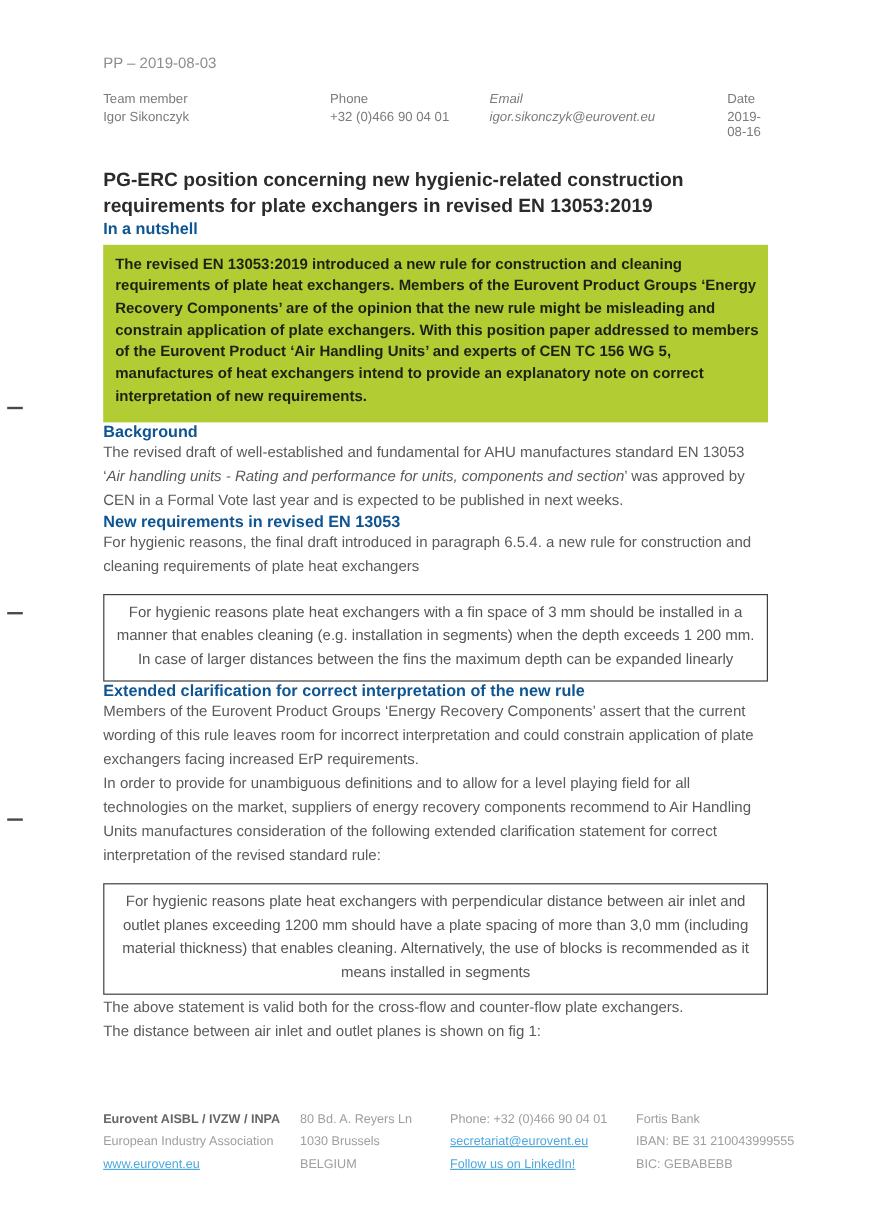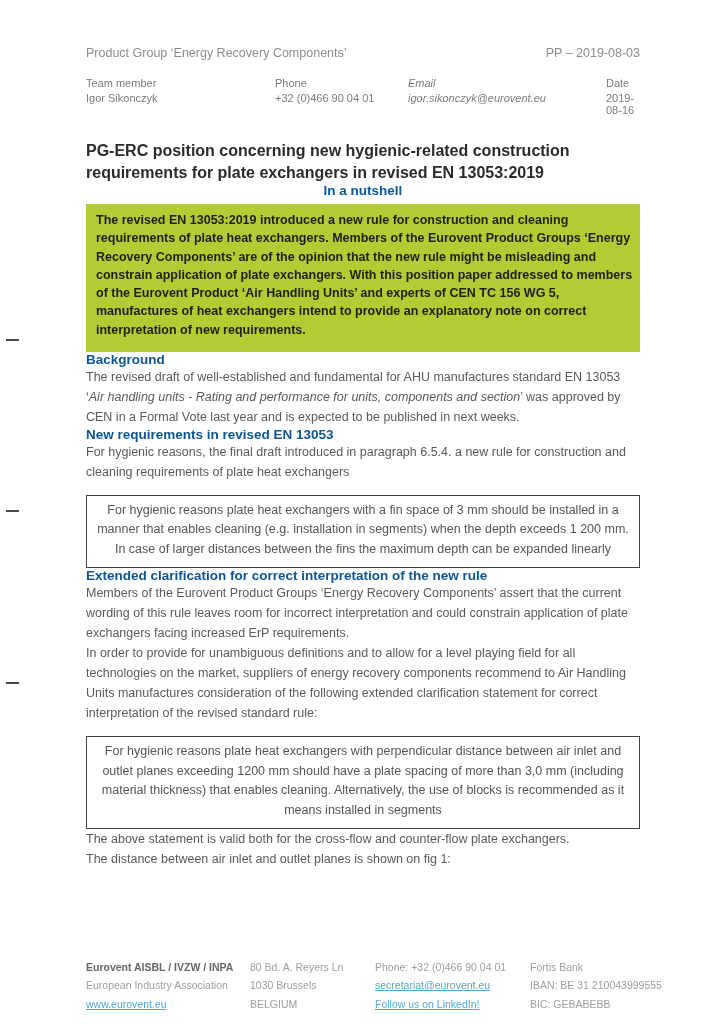--- a/index.html
+++ b/index.html
@@ -23,37 +23,37 @@
   .contact-row { display:flex; margin-top:17px; font-size:11px; color:#7b7b7b; }
   .contact-col .label { margin-bottom:3px; }
   .contact-col.c1 { width:151px; }
   .contact-col.c2 { width:133px;margin-left:38px; }
   .contact-col.c3 { width:198px;font-style:italic; }
   .contact-col.c4 { flex:1; }
 
   .doc-title { margin-top:24px; font-size:16px; font-weight:bold; color:#2b2b2b; line-height:1.35; }
 
   h2.section-heading { margin:0; font-size:13.5px; font-weight:bold; color:#0E5591; }
-  .mt-nutshell { margin-top:13px;text-align:center; }
+  .mt-nutshell { margin-top:13px; }
   .mt-section  { margin-top:20px; }
 
   .highlight-block { margin-top:6px; background:#B2CC34; padding:7px 6px 13px 10px;
     font-size:12.5px; font-weight:bold; color:#1e2013; line-height:1.46; }
 
   p.body { margin:0; font-size:12.5px; color:#5a5a5a; line-height:1.6; }
   .mt-body { margin-top:5px; }
   .mt-para { margin-top:20px; }
 
   .quote-box { margin-top:13px; border:1px solid #404040; padding:5px 10px 8px 10px;
     font-size:12.5px; color:#555555; line-height:1.56;text-align:center; }
 
   .em { font-style:italic;text-align:center; }
 
   
-  .footer { position:absolute; left:86px; right:44px; top:958px; display:flex;
+  .footer { position:absolute; left:86px; right:44px; top:924px; display:flex;
     font-size:10.5px; color:#9e9e9e; line-height:1.75; }
   .footer .f1 { width:164px; }
   .footer .f2 { width:125px; }
   .footer .f3 { width:155px; }
   .footer .f4 { flex:1; }
   .footer .org { font-weight:bold; color:#666666; }
   .footer .link { color:#4FA8DD; text-decoration:underline; cursor:pointer; }
 </style>
 </head>
 <body>
@@ -61,21 +61,20 @@
 <div class="page">
 
   <div class="fold-mark" style="top:339px;"></div>
   <div class="fold-mark" style="top:510px;"></div>
   <div class="fold-mark" style="top:682px;"></div>
 
   <div class="content">
 
 
     <div class="doc-header-row">
-      <span>Product Group ‘Energy Recovery Components’</span>
       <span>PP – 2019-08-03</span>
     </div>
 
     <div class="contact-row">
       <div class="contact-col c1">
         <div class="label">Team member</div>
         <div class="value">Igor Sikonczyk</div>
       </div>
       <div class="contact-col c2">
         <div class="label">Phone</div>

